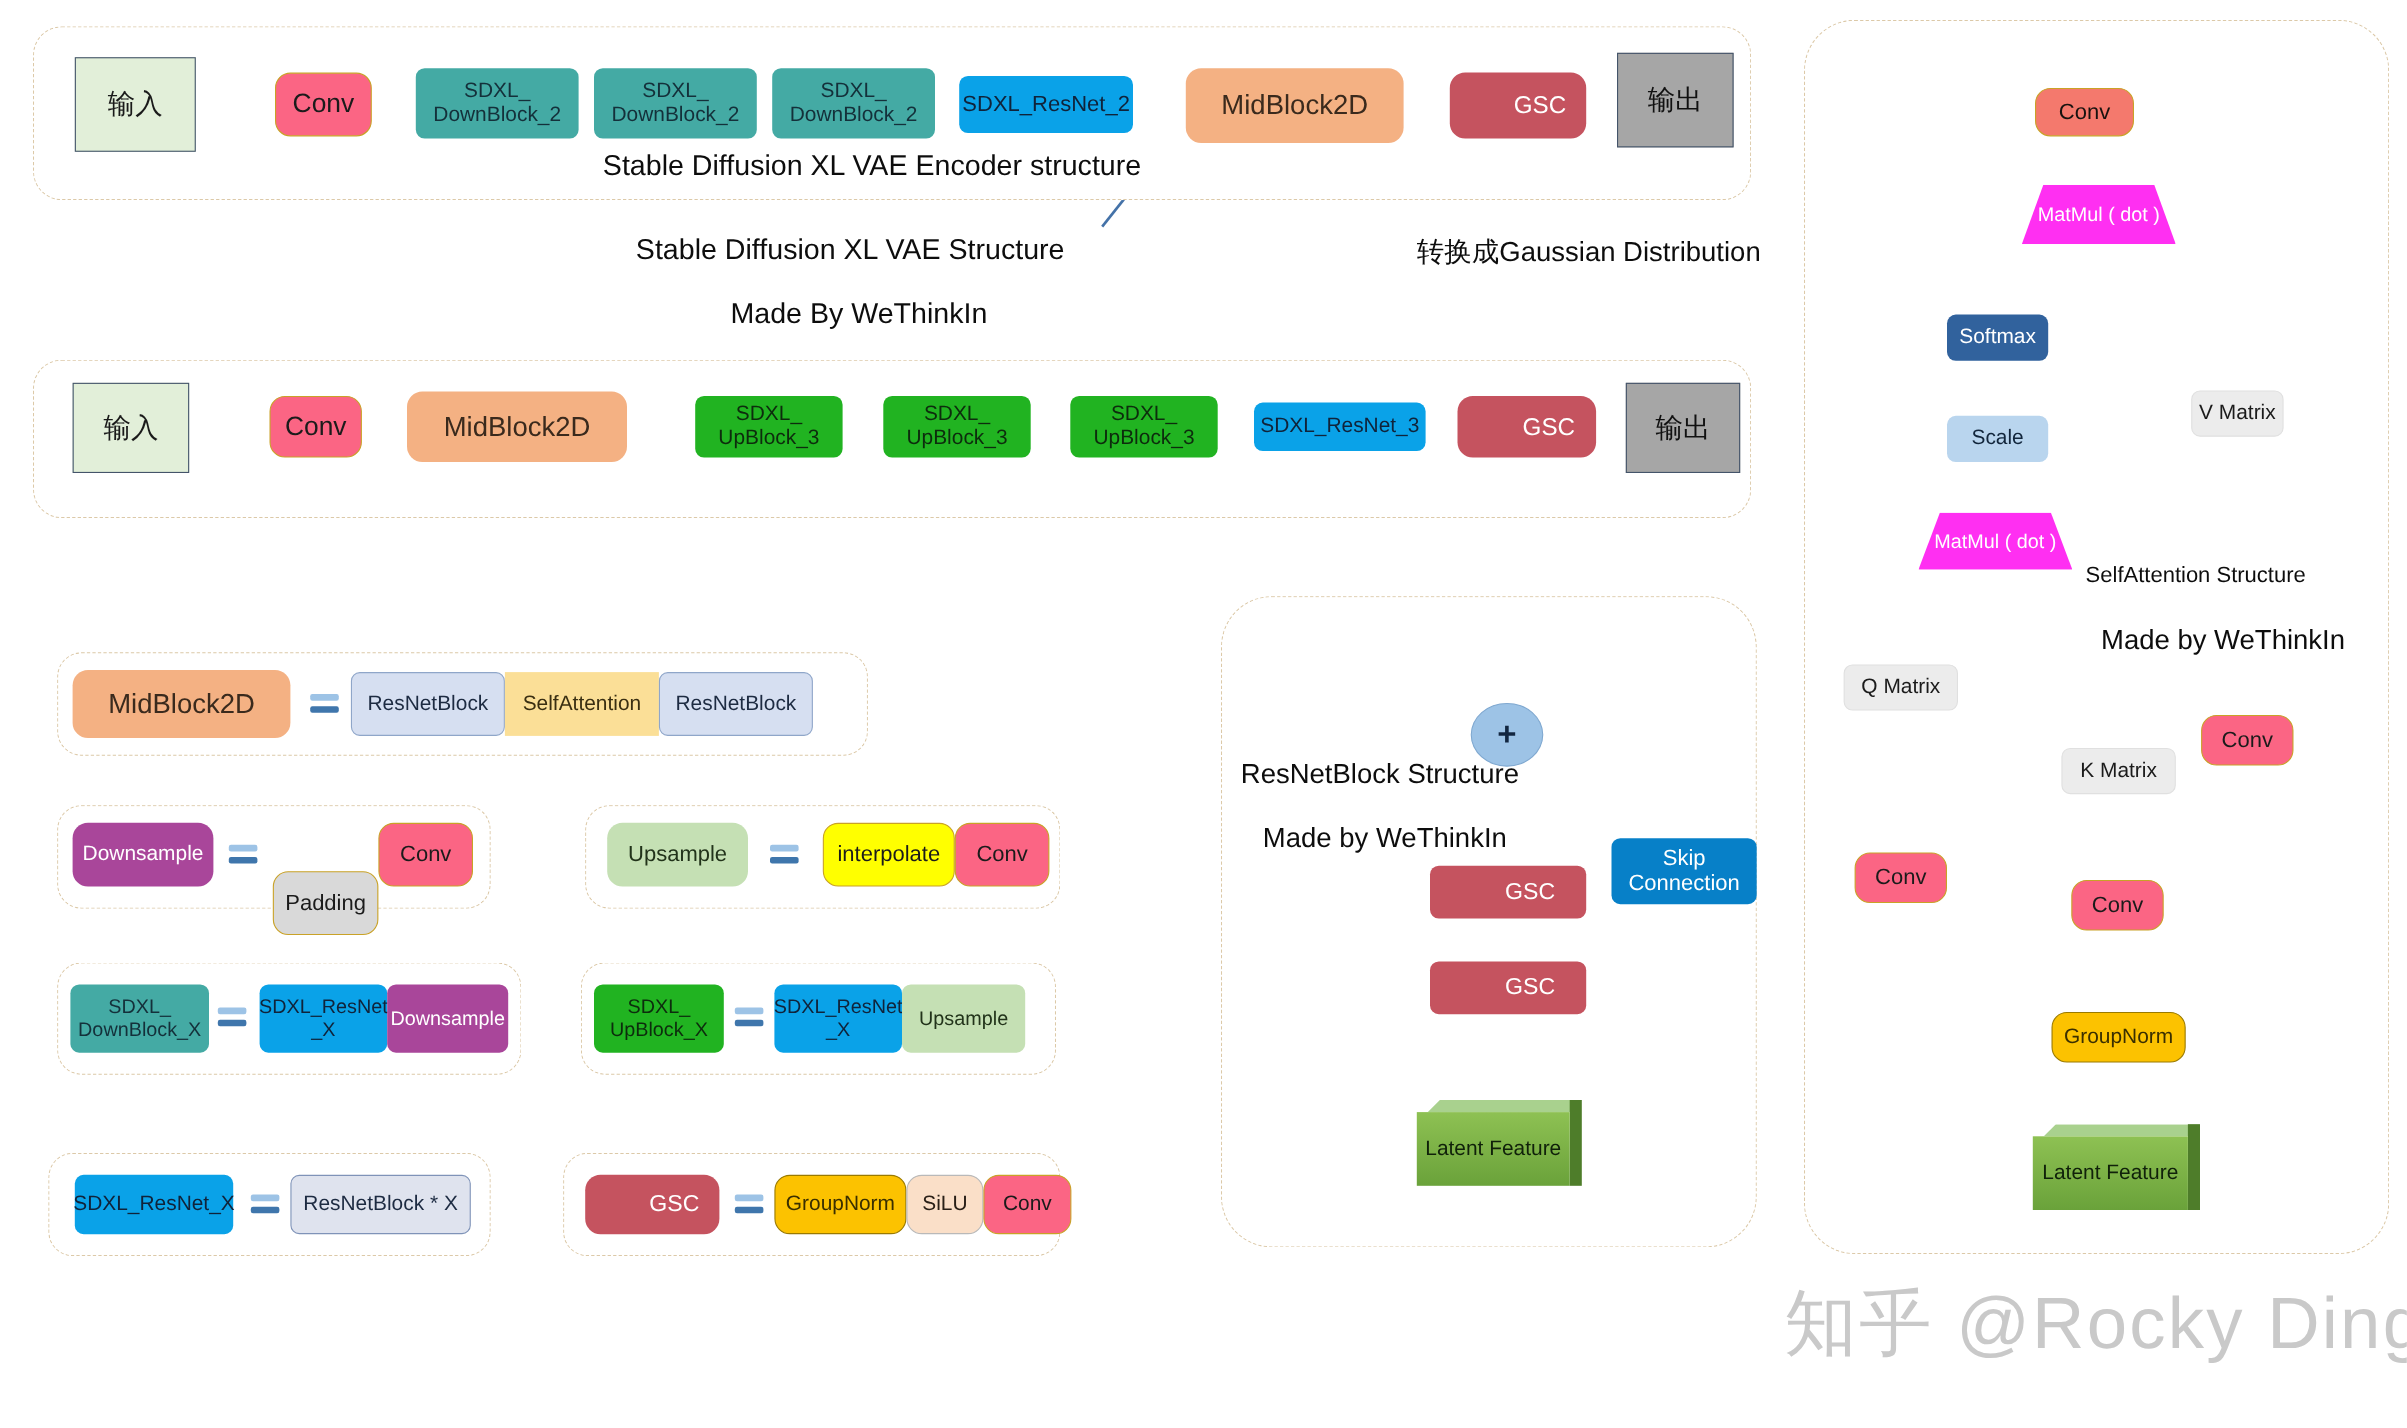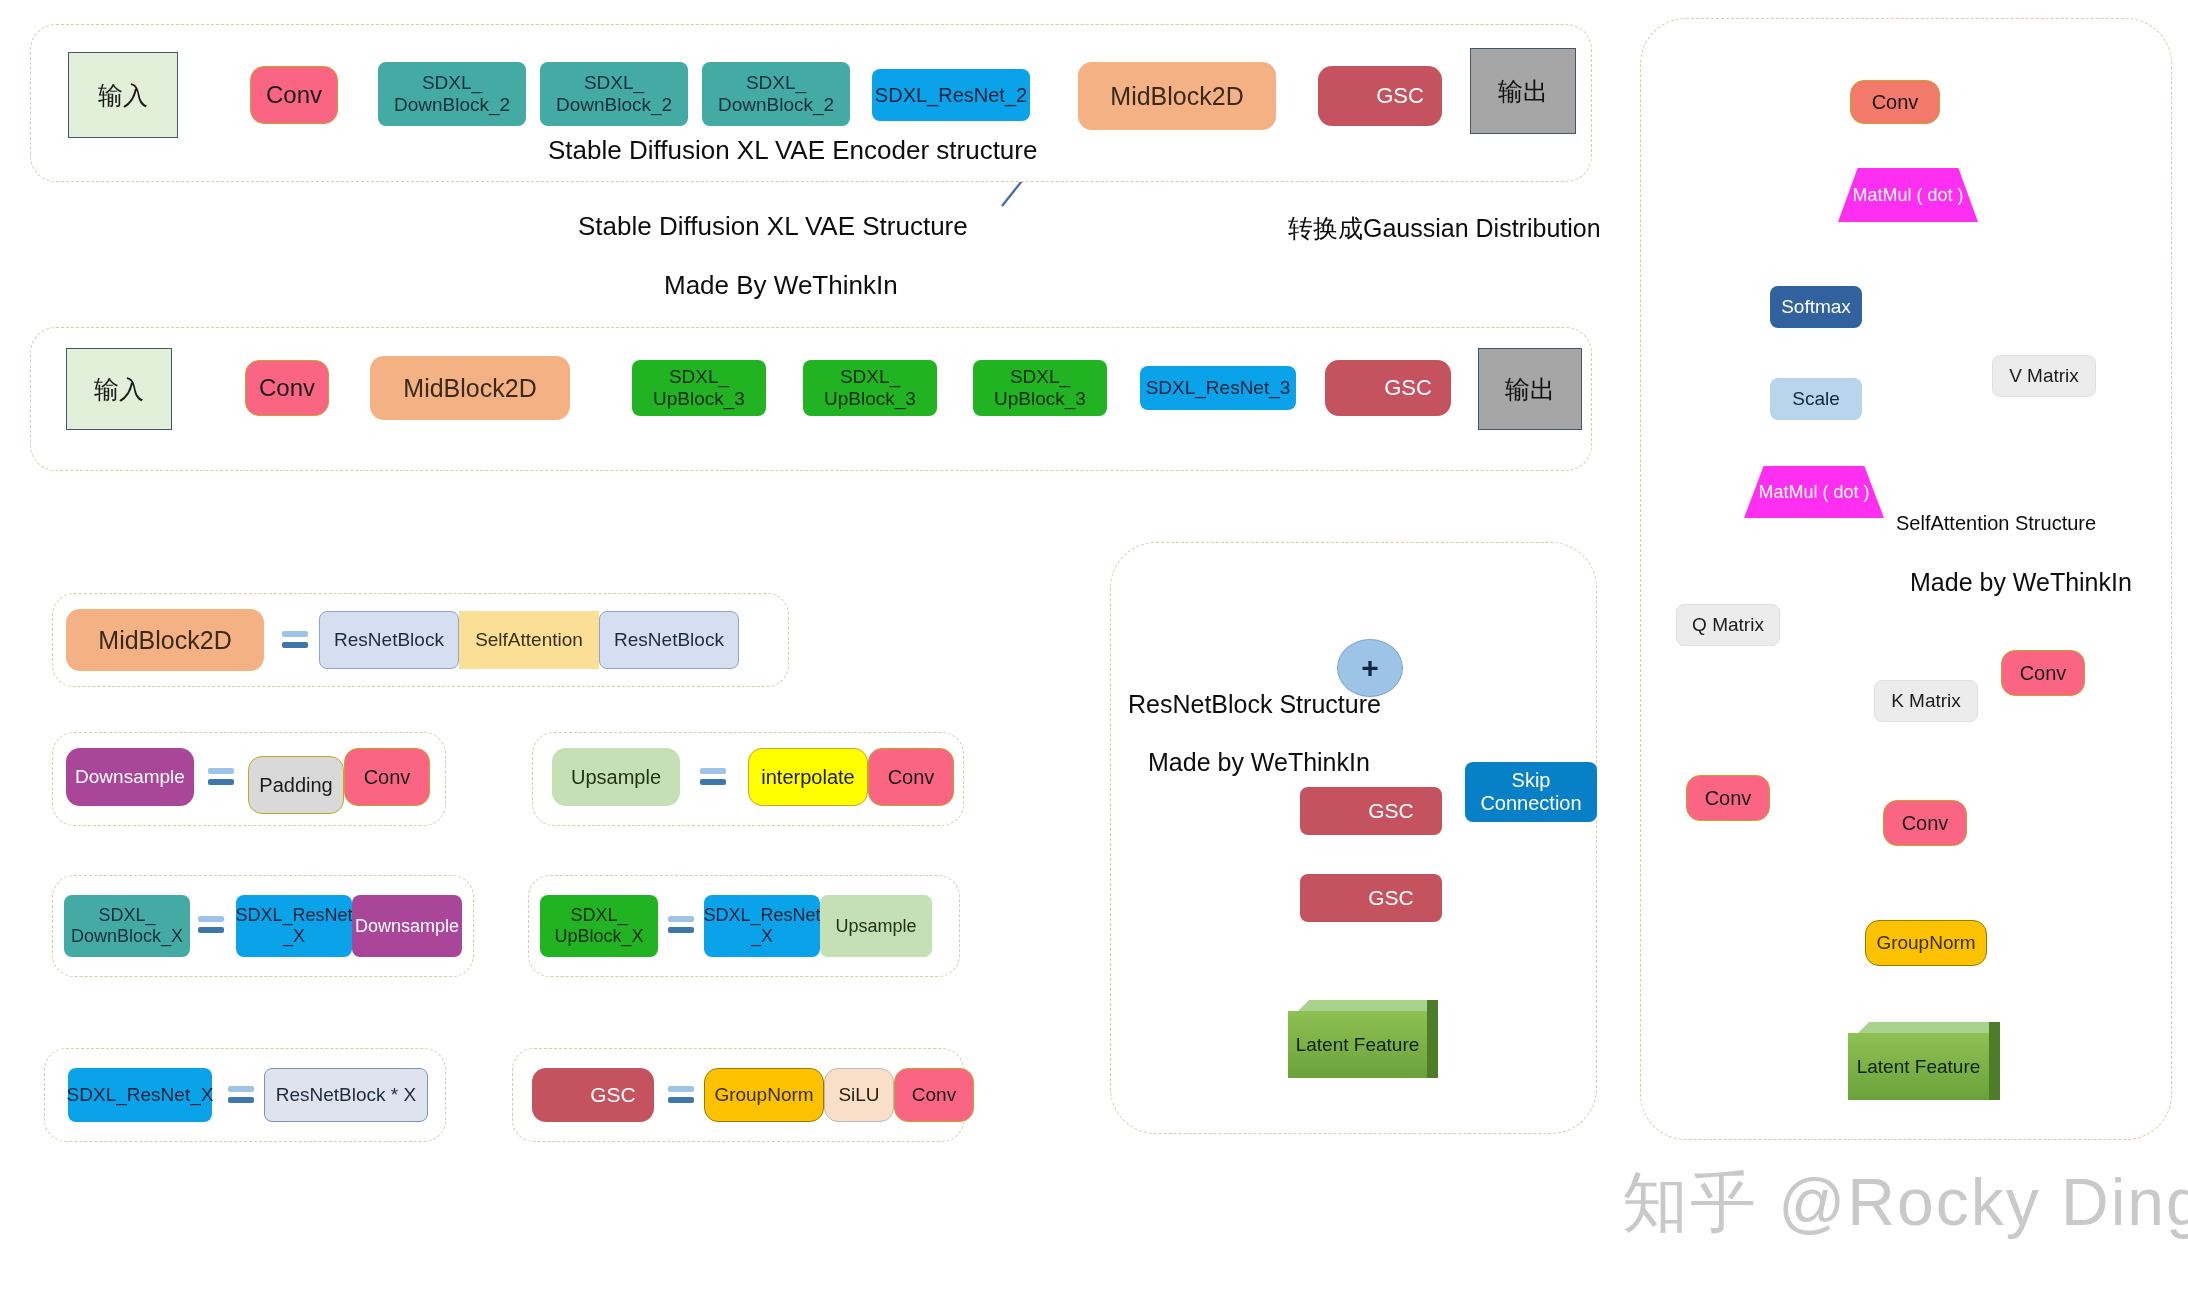--- a/index.html
+++ b/index.html
@@ -277,21 +277,21 @@
   </div>
 
   <div class="dashgroup tight" style="left:52px;top:732px;width:392px;height:92px;"></div>
   <div class="node c-purple rr14" style="left:66px;top:748px;width:128px;height:58px;font-size:19px;">
     <span>Downsample</span>
   </div>
   <div class="eq" style="left:208px;top:767px;">
     <i class="a"></i>
       <i class="b"></i>
   </div>
-  <div class="node c-padgray rr14" style="left:248px;top:756px;width:96px;height:58px;font-size:20px;">
+  <div class="node c-padgray rr14" style="left:248px;top:792px;width:96px;height:58px;font-size:20px;">
     <span>Padding</span>
   </div>
   <div class="node c-pink rr14" style="left:344px;top:748px;width:86px;height:58px;font-size:20px;">
     <span>Conv</span>
   </div>
 
   <div class="dashgroup tight" style="left:532px;top:732px;width:430px;height:92px;"></div>
   <div class="node c-lgreen rr14" style="left:552px;top:748px;width:128px;height:58px;font-size:20px;">
     <span>Upsample</span>
   </div>
@@ -432,21 +432,21 @@
   </div>
 
   <div class="node c-ltgray rr8" style="left:1676px;top:604px;width:104px;height:42px;font-size:19px;">
     <span>Q Matrix</span>
   </div>
 
   <div class="node c-ltgray rr8" style="left:1874px;top:680px;width:104px;height:42px;font-size:19px;">
     <span>K Matrix</span>
   </div>
 
-  <div class="node c-ltgray rr8" style="left:1992px;top:355px;width:104px;height:42px;font-size:19px;">
+  <div class="node c-ltgray rr8" style="left:1992px;top:355px;width:84px;height:42px;font-size:19px;">
     <span>V Matrix</span>
   </div>
 
   <div class="node c-pink rr14" style="left:1686px;top:775px;width:84px;height:46px;font-size:20px;">
     <span>Conv</span>
   </div>
 
   <div class="node c-pink rr14" style="left:1883px;top:800px;width:84px;height:46px;font-size:20px;">
     <span>Conv</span>
   </div>

